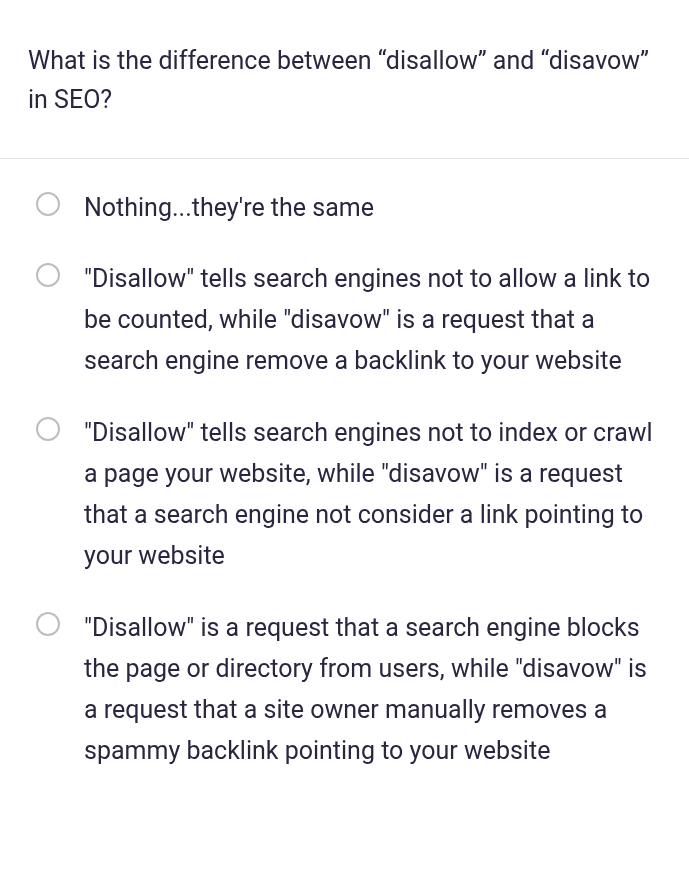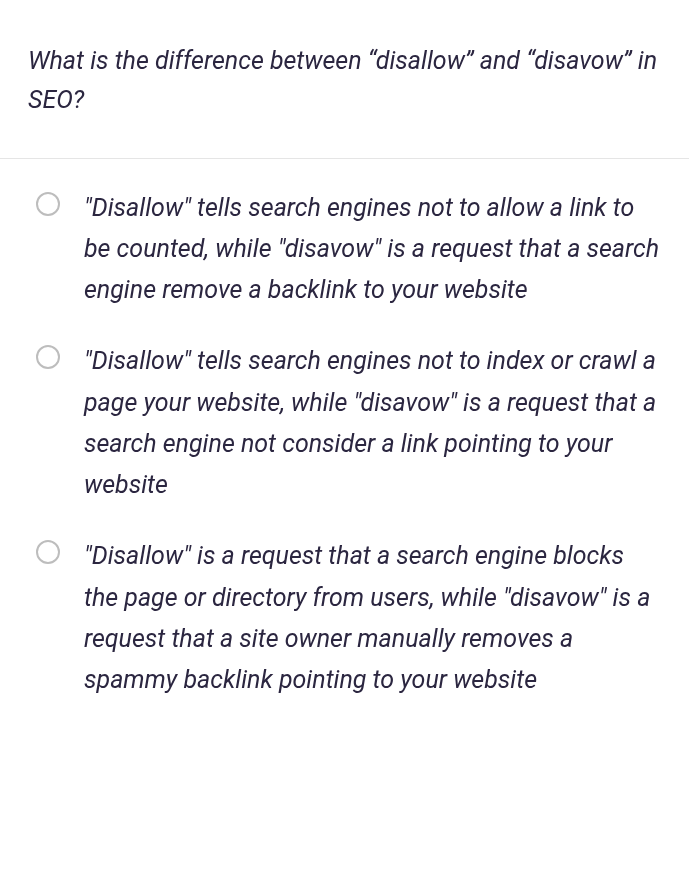--- a/index.html
+++ b/index.html
@@ -1,19 +1,18 @@
 <!DOCTYPE html>
 <html><head>
   <meta charset="utf-8">
   <style>
     * {
       margin: 0;
       padding: 0;
       box-sizing: border-box;
-      font-style: italic;
     }
     body {
       font-family: -apple-system, BlinkMacSystemFont, "Segoe UI", Roboto, Helvetica, Arial, sans-serif;
       background: #ffffff;
       width: 689px;
       height: 879px;
     }
     .question-block {
       padding: 42px 28px 38px 28px;
       border-bottom: 1px solid #e5e5e5;
@@ -55,20 +54,24 @@
   </style>
 </head>
 <body>
 
 <div class="question-block">
   <div class="question-text">What is the difference between “disallow” and “disavow” in SEO?</div>
 </div>
 
 <div class="options-block">
 
+  <div class="option">
+    <div class="radio"></div>
+    <div class="option-text">Nothing...they're the same</div>
+  </div>
 
   <div class="option">
     <div class="radio"></div>
     <div class="option-text">"Disallow" tells search engines not to allow a link to be counted, while "disavow" is a request that a search engine remove a backlink to your website</div>
   </div>
 
   <div class="option">
     <div class="radio"></div>
     <div class="option-text">"Disallow" tells search engines not to index or crawl a page your website, while "disavow" is a request that a search engine not consider a link pointing to your website</div>
   </div>

